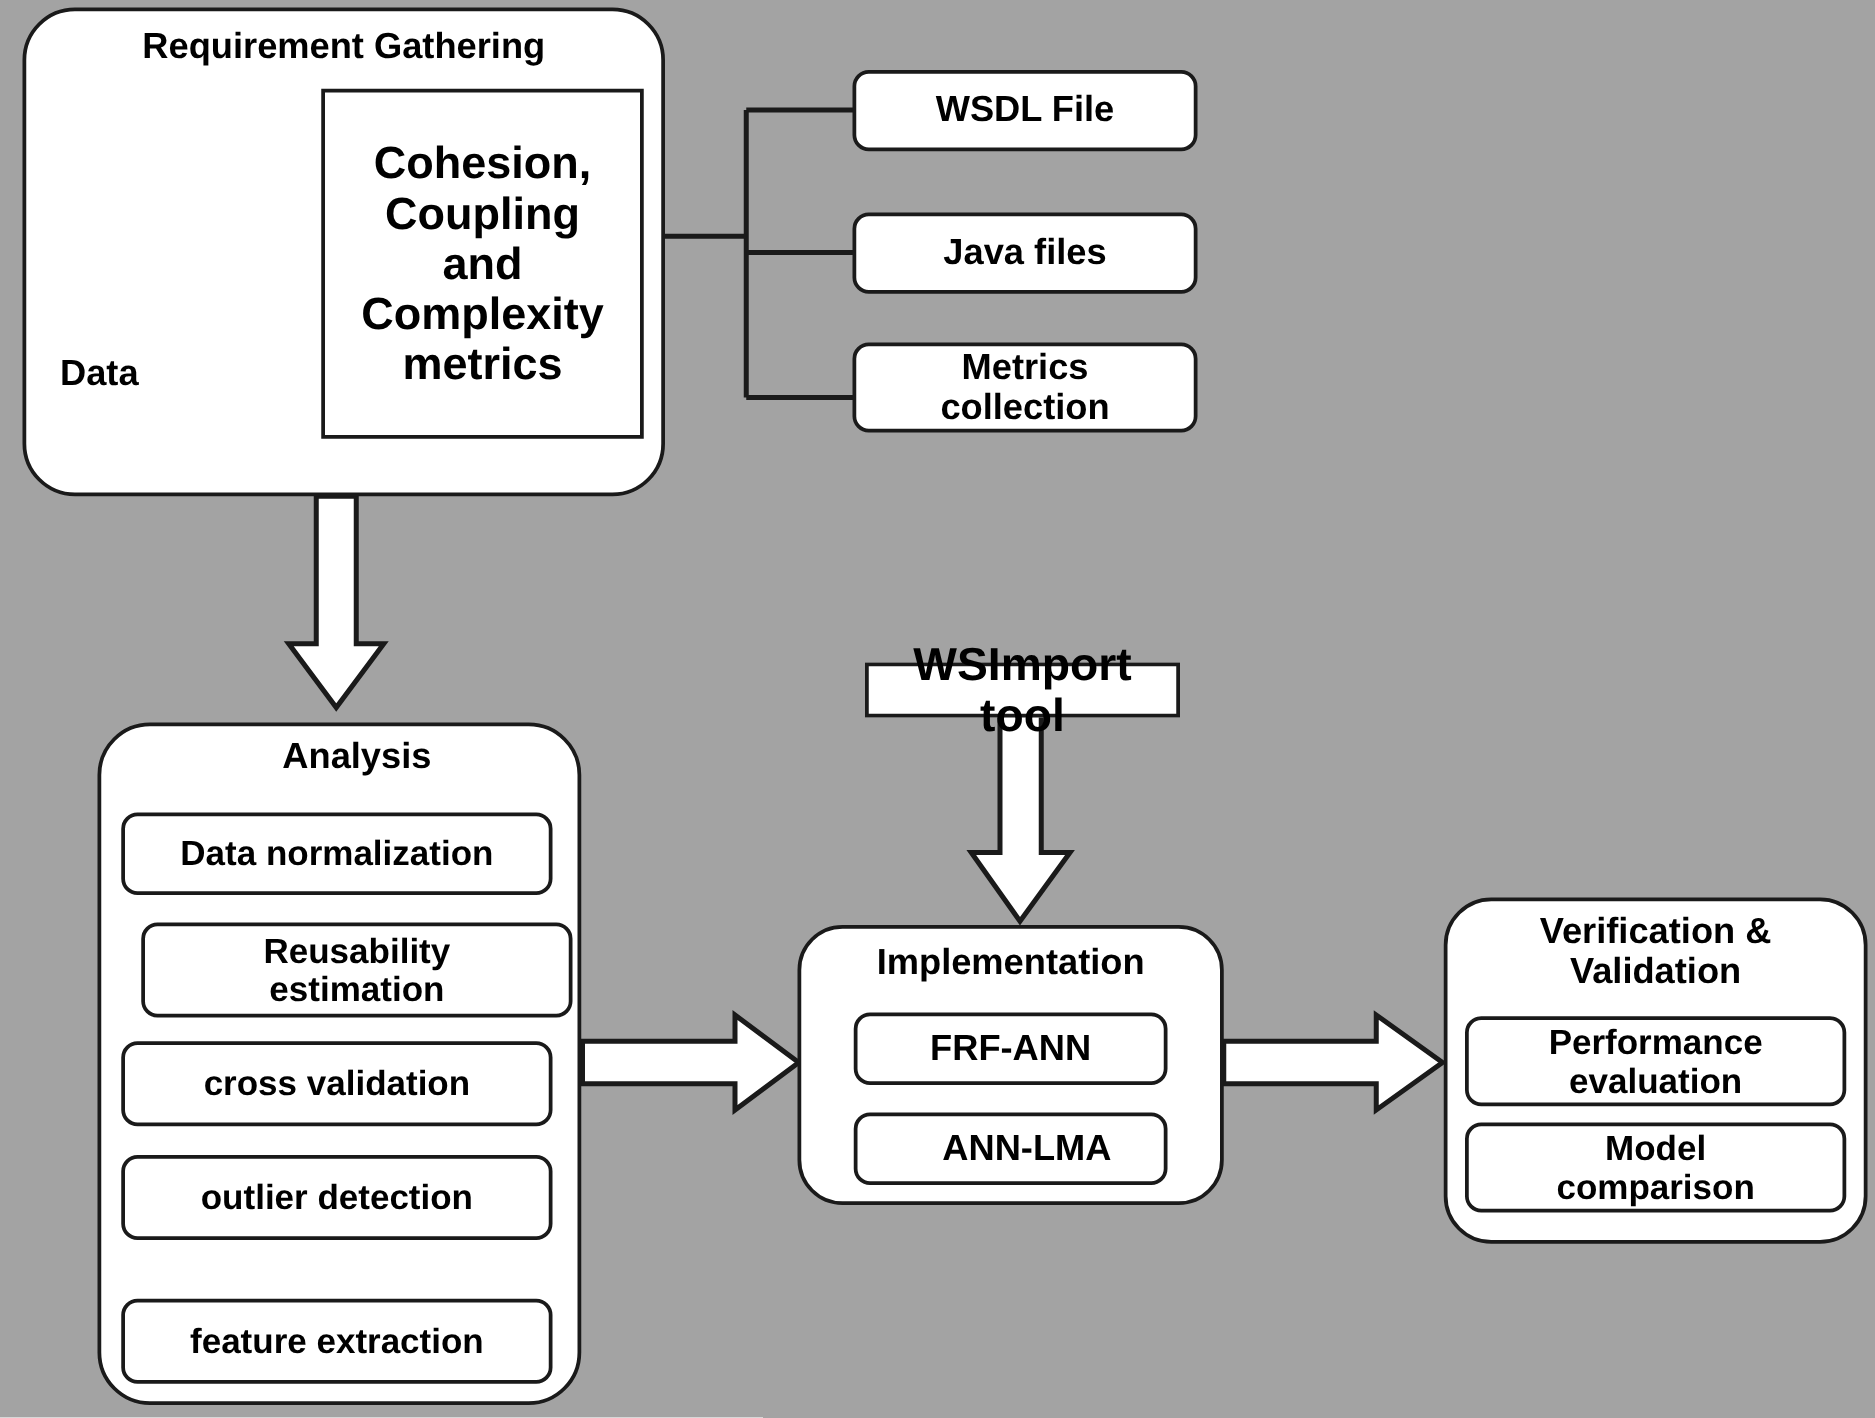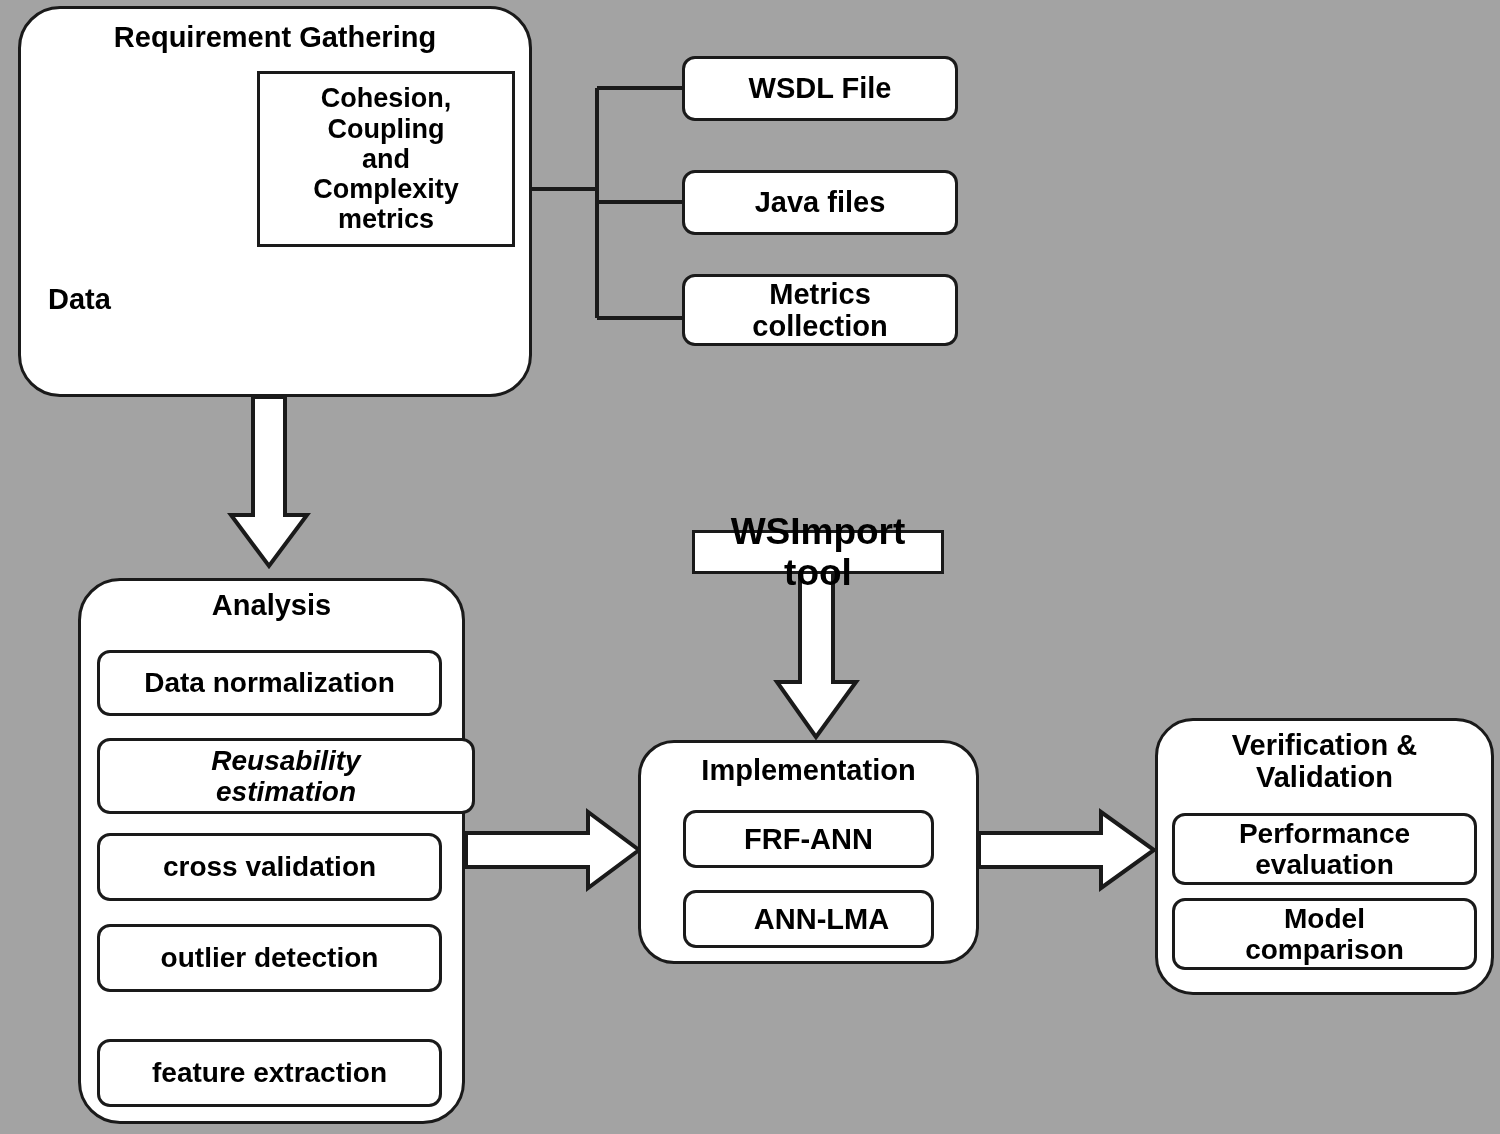--- a/index.html
+++ b/index.html
@@ -118,21 +118,21 @@
       <path d="M32,151 L32,243 A52,22 0 0 0 136,243 L136,151 Z" fill="#ffffff" stroke="#1a1a1a" stroke-width="4"></path>
       <ellipse cx="84" cy="151" rx="52" ry="22" fill="#ffffff" stroke="#1a1a1a" stroke-width="4"></ellipse>
     </g>
   </svg>
 
   <div class="grp" style="left:18px; top:6px; width:514px; height:391px;"></div>
   <div class="grp-title" style="left:18px; top:22px; width:514px; font-size:29px;">Requirement Gathering</div>
 
   <div class="lbl-free" style="left:48px; top:283px; font-size:29px;">Data</div>
 
-  <div class="node sq" style="left:257px; top:71px; width:258px; height:176px; font-size:27px; flex-direction:column;">
+  <div class="node sq" style="left:257px; top:71px; width:258px; height:280px; font-size:36px; flex-direction:column;">
     <span>Cohesion,</span>
     <span>Coupling</span>
     <span>and</span>
     <span>Complexity</span>
     <span>metrics</span>
   </div>
 
   <div class="node pill" style="left:682px; top:56px; width:276px; height:65px; font-size:29px;">
     <span>WSDL File</span>
   </div>
@@ -140,27 +140,27 @@
   <div class="node pill" style="left:682px; top:170px; width:276px; height:65px; font-size:29px;">
     <span>Java files</span>
   </div>
 
   <div class="node pill" style="left:682px; top:274px; width:276px; height:72px; font-size:29px; flex-direction:column;">
     <span>Metrics</span>
     <span>collection</span>
   </div>
 
   <div class="grp" style="left:78px; top:578px; width:387px; height:546px;"></div>
-  <div class="grp-title" style="left:78px; top:590px; width:387px; font-size:29px;">Analysis</div>
+  <div class="grp-title" style="left:92px; top:590px; width:387px; font-size:29px;">Analysis</div>
 
   <div class="node pill" style="left:97px; top:650px; width:345px; height:66px; font-size:28px;">
     <span>Data normalization</span>
   </div>
 
-  <div class="node pill" style="left:97px; top:738px; width:378px; height:76px; font-size:28px; flex-direction:column;font-style:italic;">
+  <div class="node pill" style="left:113px; top:738px; width:345px; height:76px; font-size:28px; flex-direction:column;">
     <span>Reusability</span>
     <span>estimation</span>
   </div>
 
   <div class="node pill" style="left:97px; top:833px; width:345px; height:68px; font-size:28px;">
     <span>cross validation</span>
   </div>
 
   <div class="node pill" style="left:97px; top:924px; width:345px; height:68px; font-size:28px;">
     <span>outlier detection</span>

